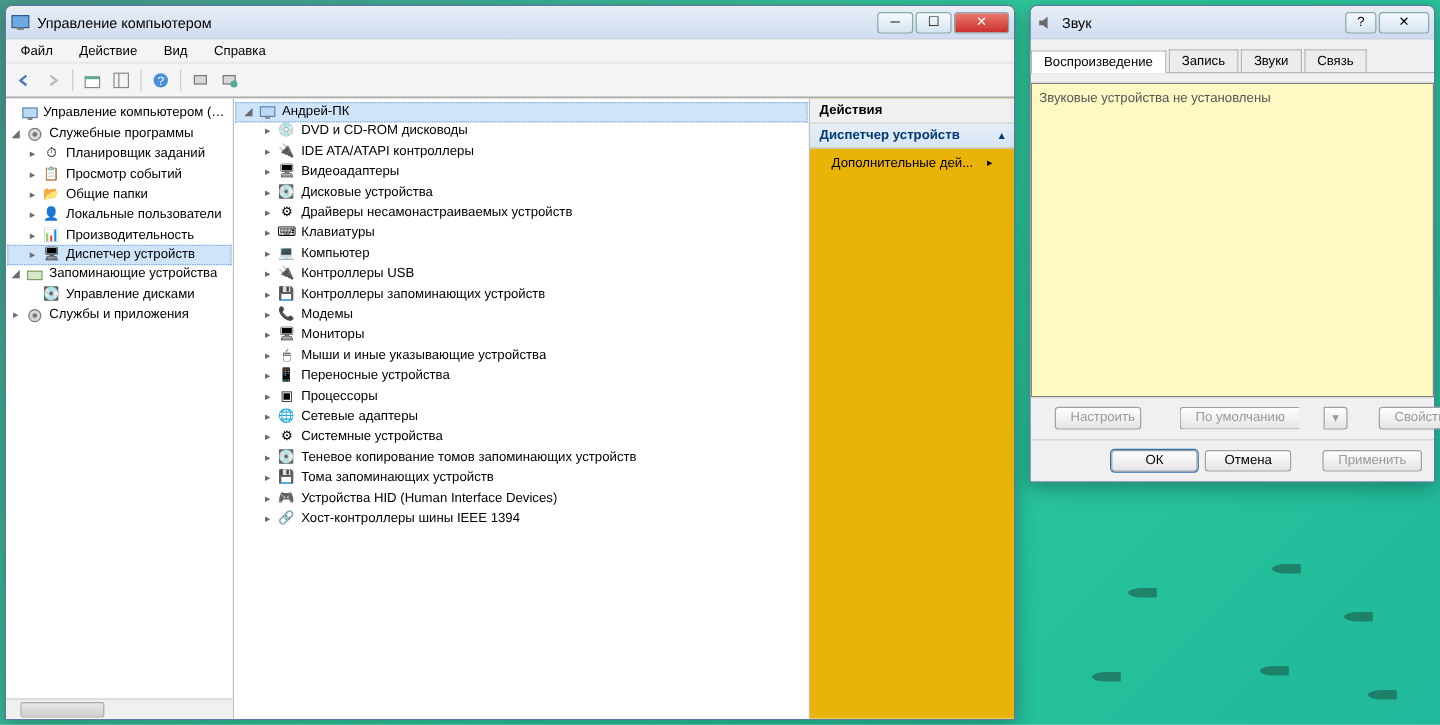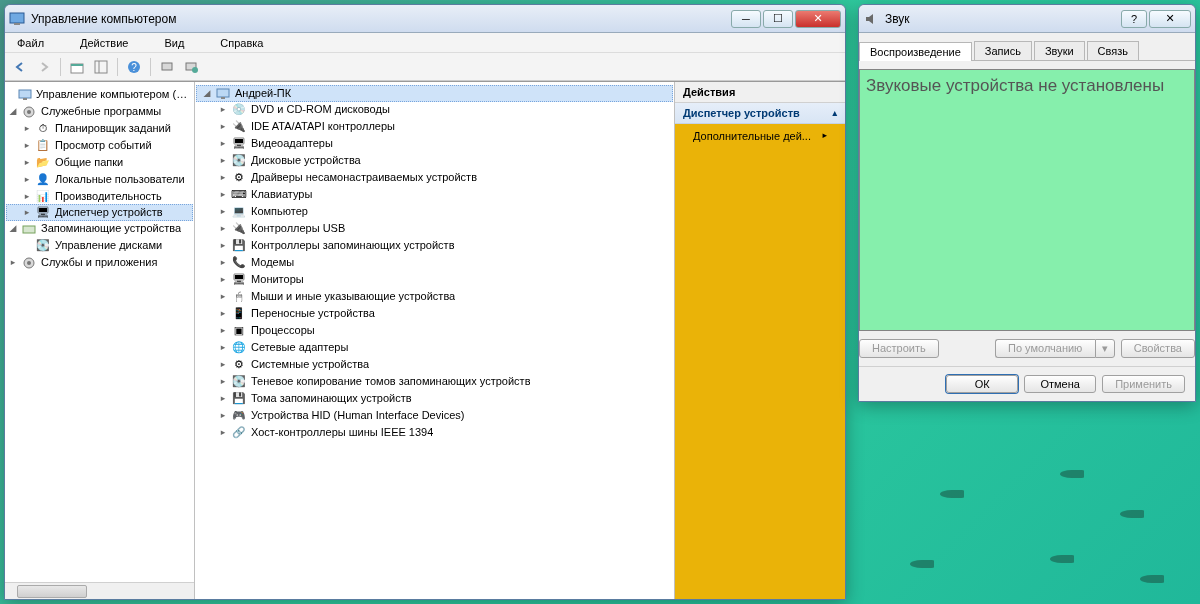--- a/index.html
+++ b/index.html
@@ -43,21 +43,21 @@
   .win-btns { display:flex; gap:0; }
   .win-btn {
     width:30px; height:18px; border:1px solid #8aa; background:linear-gradient(#f6fbff,#d5e4f2);
     border-radius:3px; margin-left:2px; display:flex;align-items:center;justify-content:center;
     font-size:11px; cursor:default;
   }
   .win-btn.close { background:linear-gradient(#eb7a70,#c9302c); color:#fff; width:46px; }
 
   .menubar {
     height:20px; background:#f4f4f4; border-bottom:1px solid #dcdcdc;
-    display:flex; align-items:center; padding:0 4px; gap:20px;
+    display:flex; align-items:center; padding:0 4px; gap:6px;
   }
   .menu-item { padding:2px 8px; cursor:default; }
 
   .toolbar {
     height:28px; background:#f4f4f4; border-bottom:1px solid #ccc;
     display:flex; align-items:center; padding:2px 4px; gap:2px;
   }
   .tbtn {
     width:22px; height:22px; border:1px solid transparent; border-radius:2px;
     display:flex;align-items:center;justify-content:center; cursor:default;
@@ -117,28 +117,28 @@
   
   .sound-body { padding:8px 0; display:flex; flex-direction:column; flex:1; background:#f0f0f0; }
   .tabs { display:flex; border-bottom:1px solid #b7b7b7; margin-bottom:8px; }
   .tab {
     padding:3px 10px; border:1px solid #b7b7b7; border-bottom:none; background:#ececec;
     margin-right:2px; font-size:11px; cursor:default;
   }
   .tab.active { background:#fff; position:relative; top:1px; }
   .sound-instr { font-size:11px; margin-bottom:6px; }
   .sound-list {
-    flex:1; background:#86efac; border:1px solid #838383; padding:6px; font-size:17px; color:#555;
+    flex:1; background:#fef9c3; border:1px solid #838383; padding:6px; font-size:11px; color:#555;
   }
   .sound-row { display:flex; gap:6px; margin-top:8px; }
   .btn {
     padding:2px 12px; border:1px solid #a0a0a0; background:linear-gradient(#fefefe,#e5e5e5);
     border-radius:3px; font-size:11px; cursor:default; min-width:72px; text-align:center;
   }
-  .btn.disabled { color:#9a9a9a; }
+  .btn.disabled { color:#9a9a9a;margin-left:20px; }
   .btn.default-btn { box-shadow:0 0 0 1px #2f6fb3; }
   .dropdown-combo { display:flex; }
   .dropdown-combo .btn:first-child { border-right:none; border-radius:3px 0 0 3px; min-width:100px;}
   .dropdown-combo .caret { min-width:20px; border-radius:0 3px 3px 0; padding:2px 4px; }
   .sound-footer { display:flex; justify-content:flex-end; gap:6px; padding:8px 10px; border-top:1px solid #d0d0d0; background:#f0f0f0;}
 </style>
 </head>
 <body>
 
 <div class="wallpaper-fish" style="left:940px;top:490px"></div>

